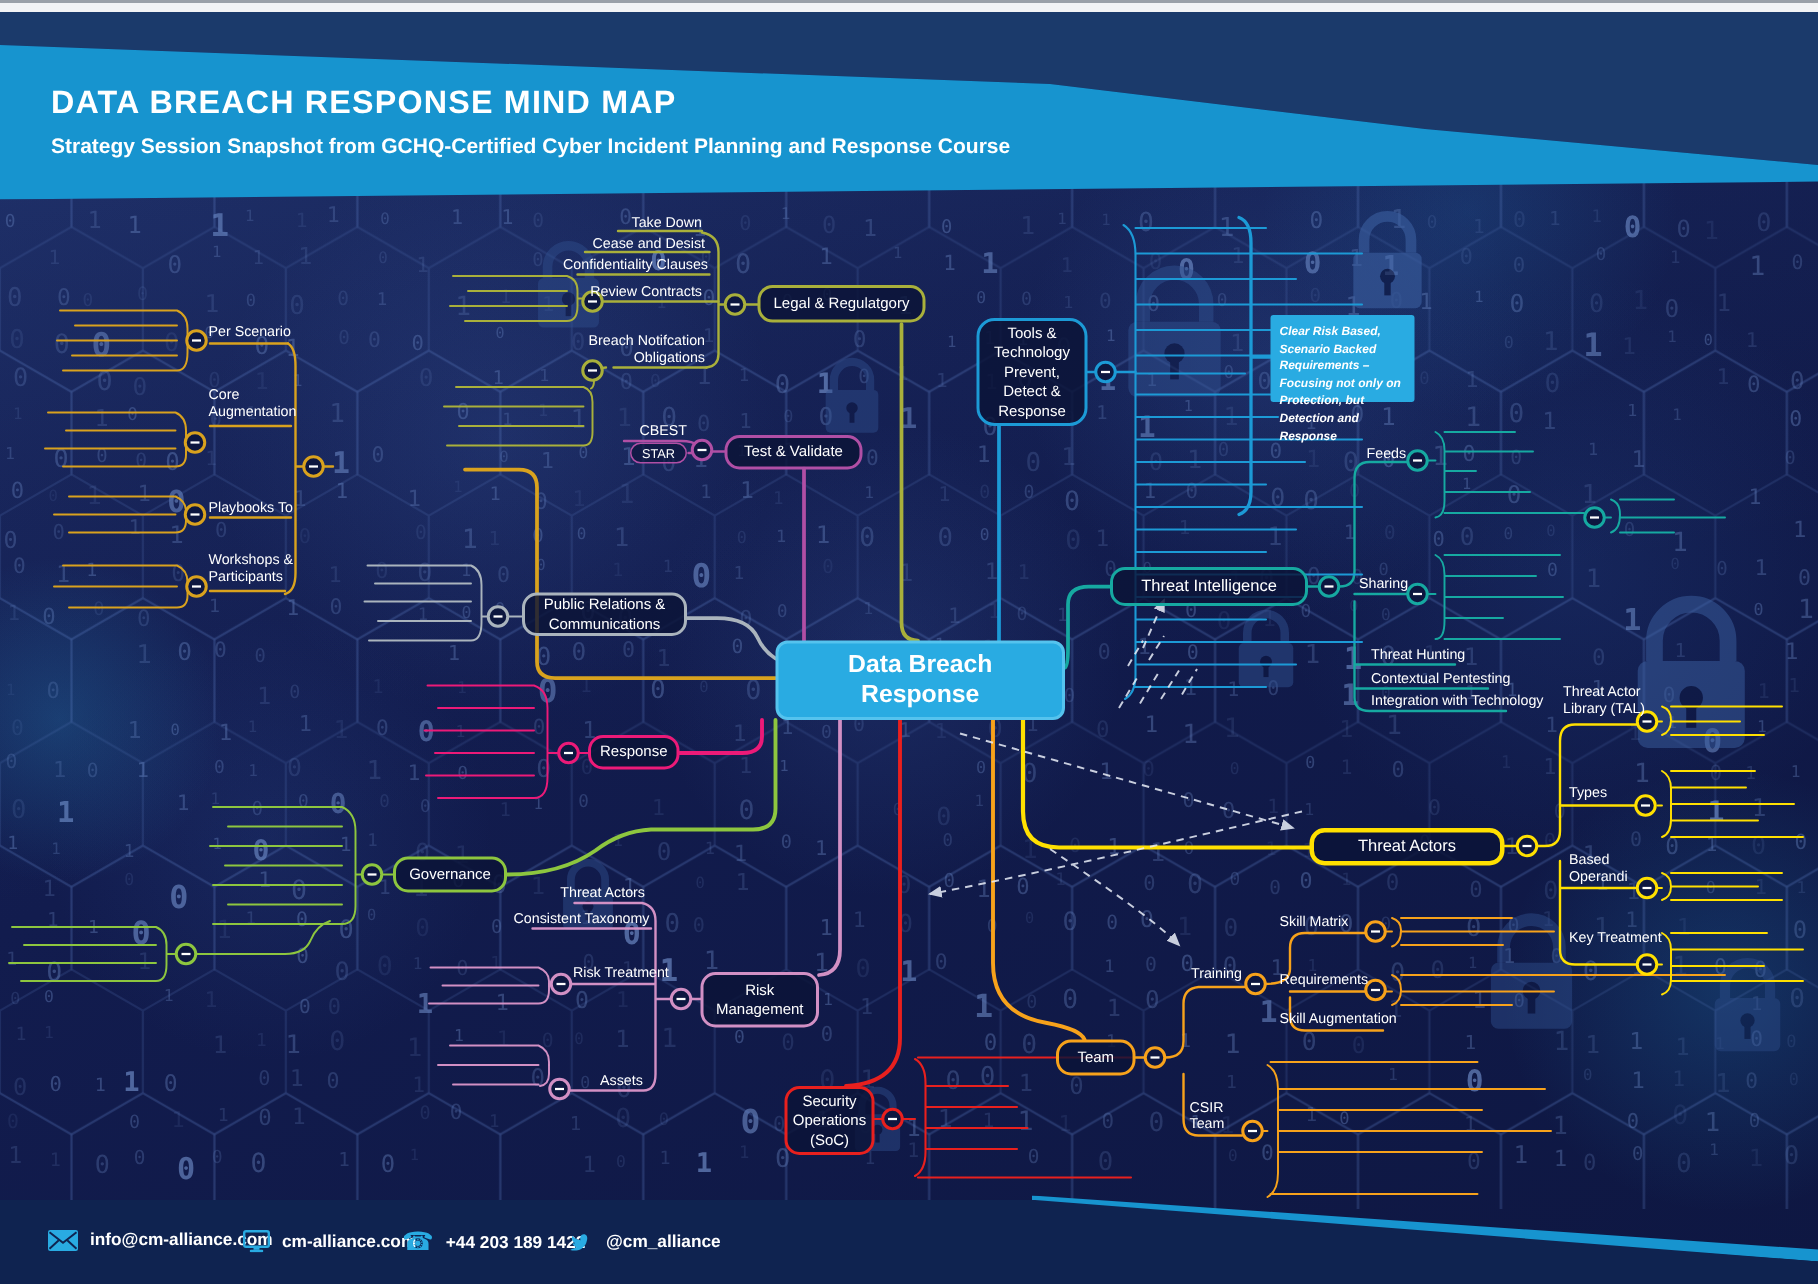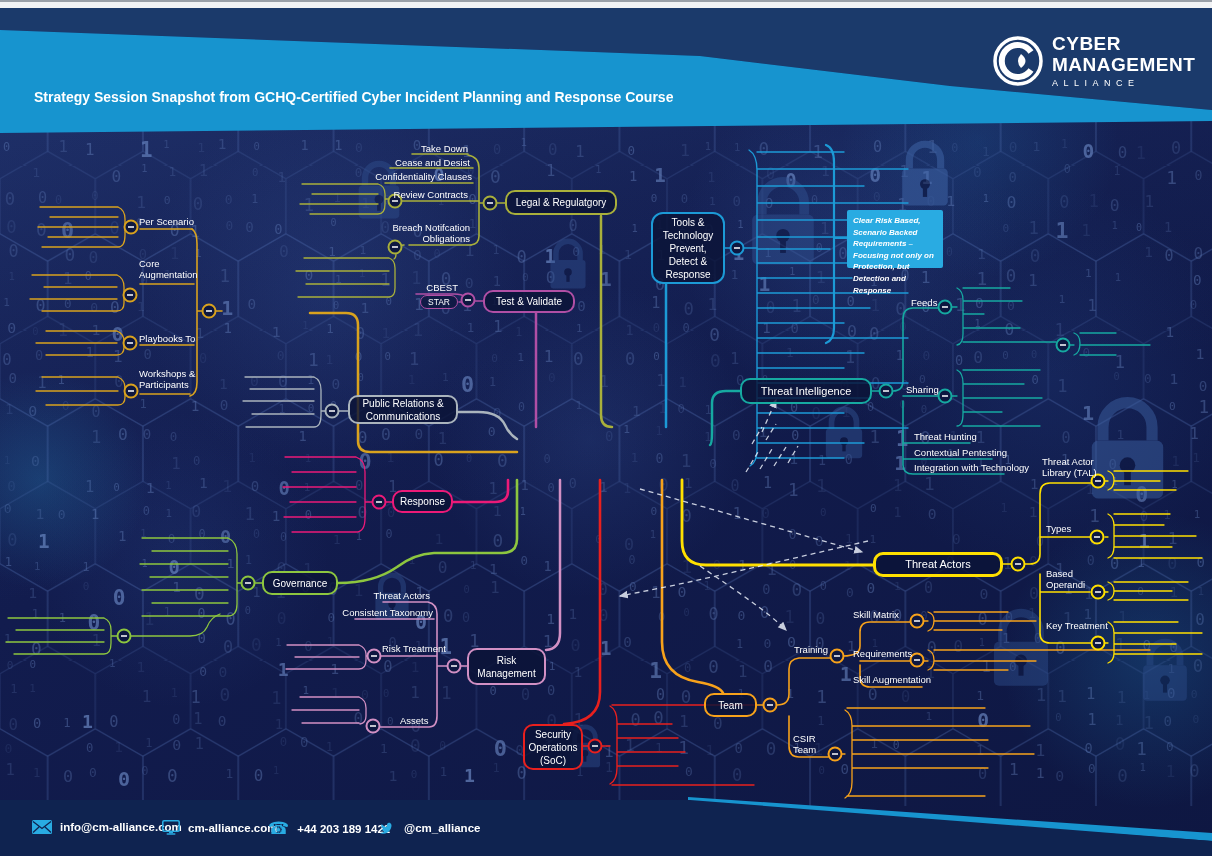--- a/index.html
+++ b/index.html
@@ -1036,20 +1036,21 @@
         <use href="#dot" x="1063" y="345" color="#16a9a1"></use>
       <use href="#dot" x="737" y="248" color="#1c9ad6"></use>
     </g>
   </svg>
 
   <div class="node b-olive" style="left:505px;top:190px;width:112px;height:25px">Legal &amp; Regulatgory</div>
   <div class="node b-magenta" style="left:483px;top:290px;width:92px;height:23px">Test &amp; Validate</div>
   <div class="node b-gray" style="left:348px;top:395px;width:110px;height:29px">Public Relations &amp; Communications</div>
   <div class="node b-blue" style="left:651px;top:212px;width:74px;height:72px">Tools &amp; Technology Prevent, Detect &amp; Response</div>
   <div class="node b-teal" style="left:740px;top:378px;width:132px;height:26px">Threat Intelligence</div>
+  <div class="node center-node" style="left:517px;top:427px;width:193px;height:53px">Data Breach Response</div>
   <div class="node b-pink" style="left:392px;top:490px;width:61px;height:23px">Response</div>
   <div class="node b-green" style="left:262px;top:571px;width:76px;height:24px">Governance</div>
   <div class="node b-mauve" style="left:467px;top:648px;width:79px;height:37px">Risk Management</div>
   <div class="node b-red" style="left:523px;top:724px;width:60px;height:46px">Security Operations (SoC)</div>
   <div class="node b-orange" style="left:704px;top:693px;width:53px;height:24px">Team</div>
   <div class="node b-yellow" style="left:873px;top:552px;width:130px;height:25px">Threat Actors</div>
   <div class="note" style="left:847px;top:210px;width:96px;height:58px">Clear Risk Based, Scenario Backed Requirements – Focusing not only on Protection, but Detection and Response</div>
 
   <div class="lbl r" style="left:388px;top:143px;width:80px">Take Down</div>
   <div class="lbl r" style="left:378px;top:157px;width:92px">Cease and Desist</div>
@@ -1083,34 +1084,23 @@
 
   <div class="lbl" style="left:794px;top:644px;width:48px">Training</div>
   <div class="lbl" style="left:853px;top:609px;width:64px">Skill Matrix</div>
   <div class="lbl" style="left:853px;top:648px;width:74px">Requirements</div>
   <div class="lbl" style="left:853px;top:674px;width:110px">Skill Augmentation</div>
   <div class="lbl" style="left:793px;top:733px;width:34px">CSIR Team</div>
 
   <div class="header-navy"></div>
   <div class="header-blue"></div>
   <div class="top-strip"></div>
+  <div class="title">DATA BREACH RESPONSE MIND MAP</div>
   <div class="subtitle">Strategy Session Snapshot from GCHQ-Certified Cyber Incident Planning and Response Course</div>
 
-  <div class="logo">
-    <svg width="52" height="52" viewBox="-26 -26 52 52">
-      <circle r="23" fill="none" stroke="#fff" stroke-width="3.5"></circle>
-      <path d="M13,-9 A16,16 0 1 0 13,9" fill="none" stroke="#fff" stroke-width="6"></path>
-      <path d="M3,-7 Q12,0 3,7 Q-3,0 3,-7" fill="#fff"></path>
-    </svg>
-    <div class="logo-words">
-      <div class="lw1">CYBER</div>
-      <div class="lw1">MANAGEMENT</div>
-      <div class="lw2">ALLIANCE</div>
-    </div>
-  </div>
 
   <div class="footer-edge"></div>
   <div class="footer-band"></div>
 
   <div class="contact" style="left:32px">
     <svg width="20" height="14" viewBox="0 0 20 14">
       <rect width="20" height="14" rx="1.5" fill="#29abe2"></rect>
       <path d="M1,1.5 L10,8.5 L19,1.5 M1,12.5 L7,7 M19,12.5 L13,7" stroke="#0f2350" stroke-width="1.3" fill="none"></path>
     </svg>
     <span>info@cm-alliance.com</span>

